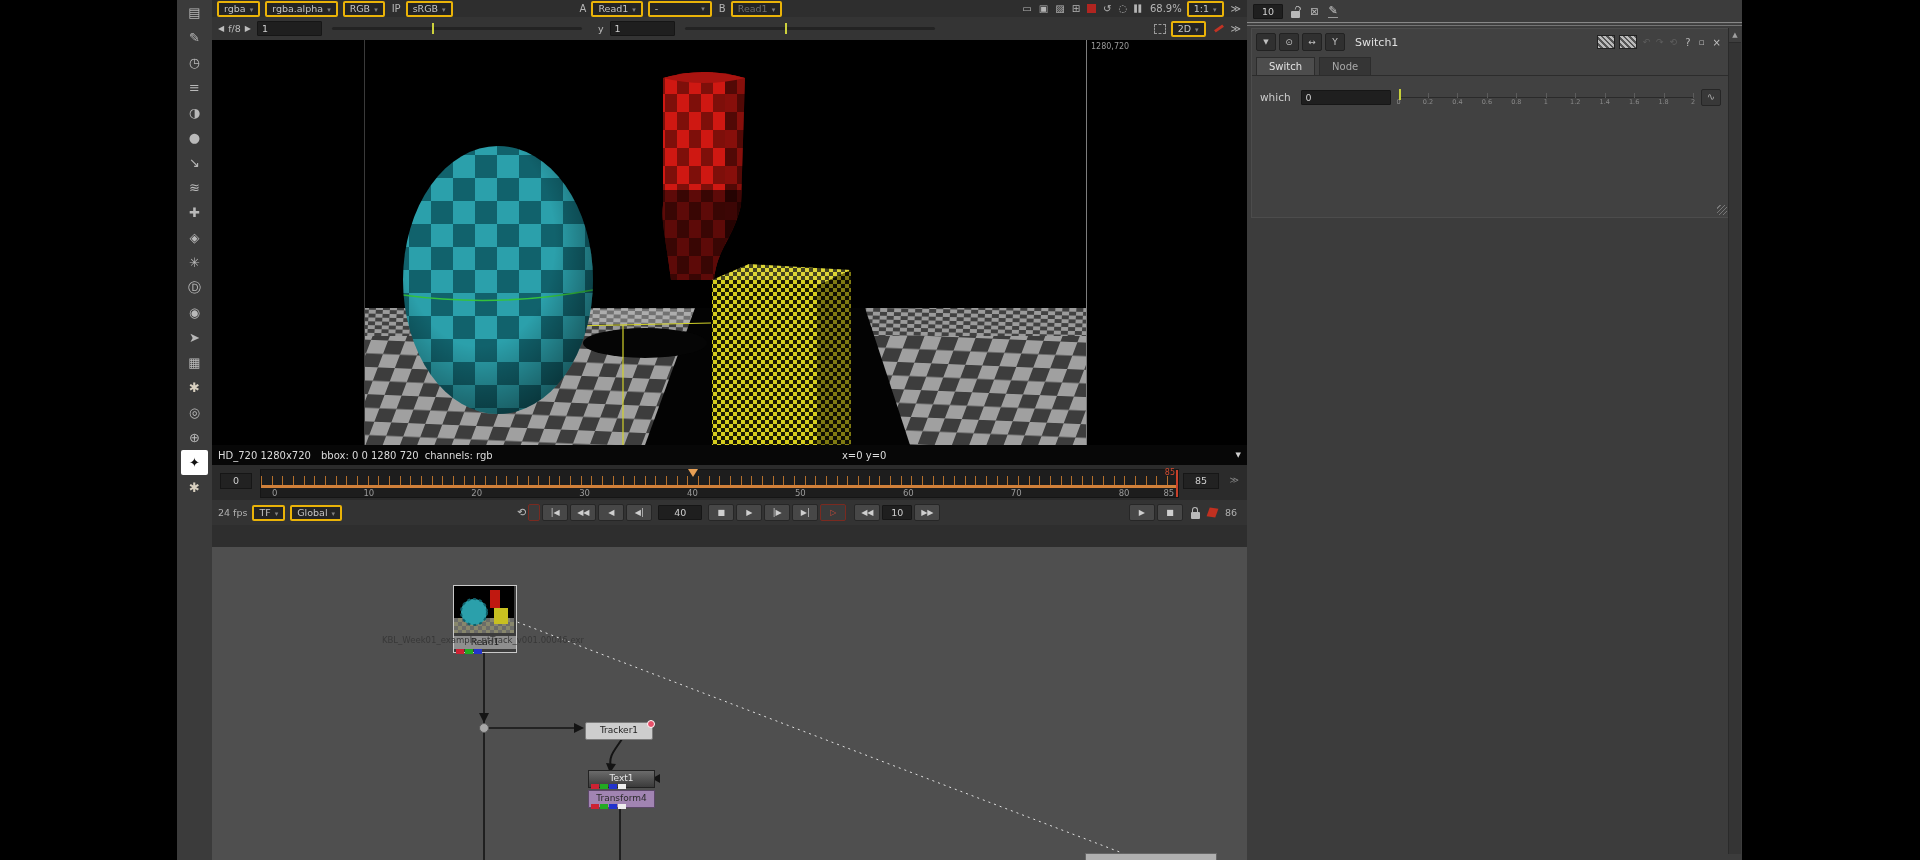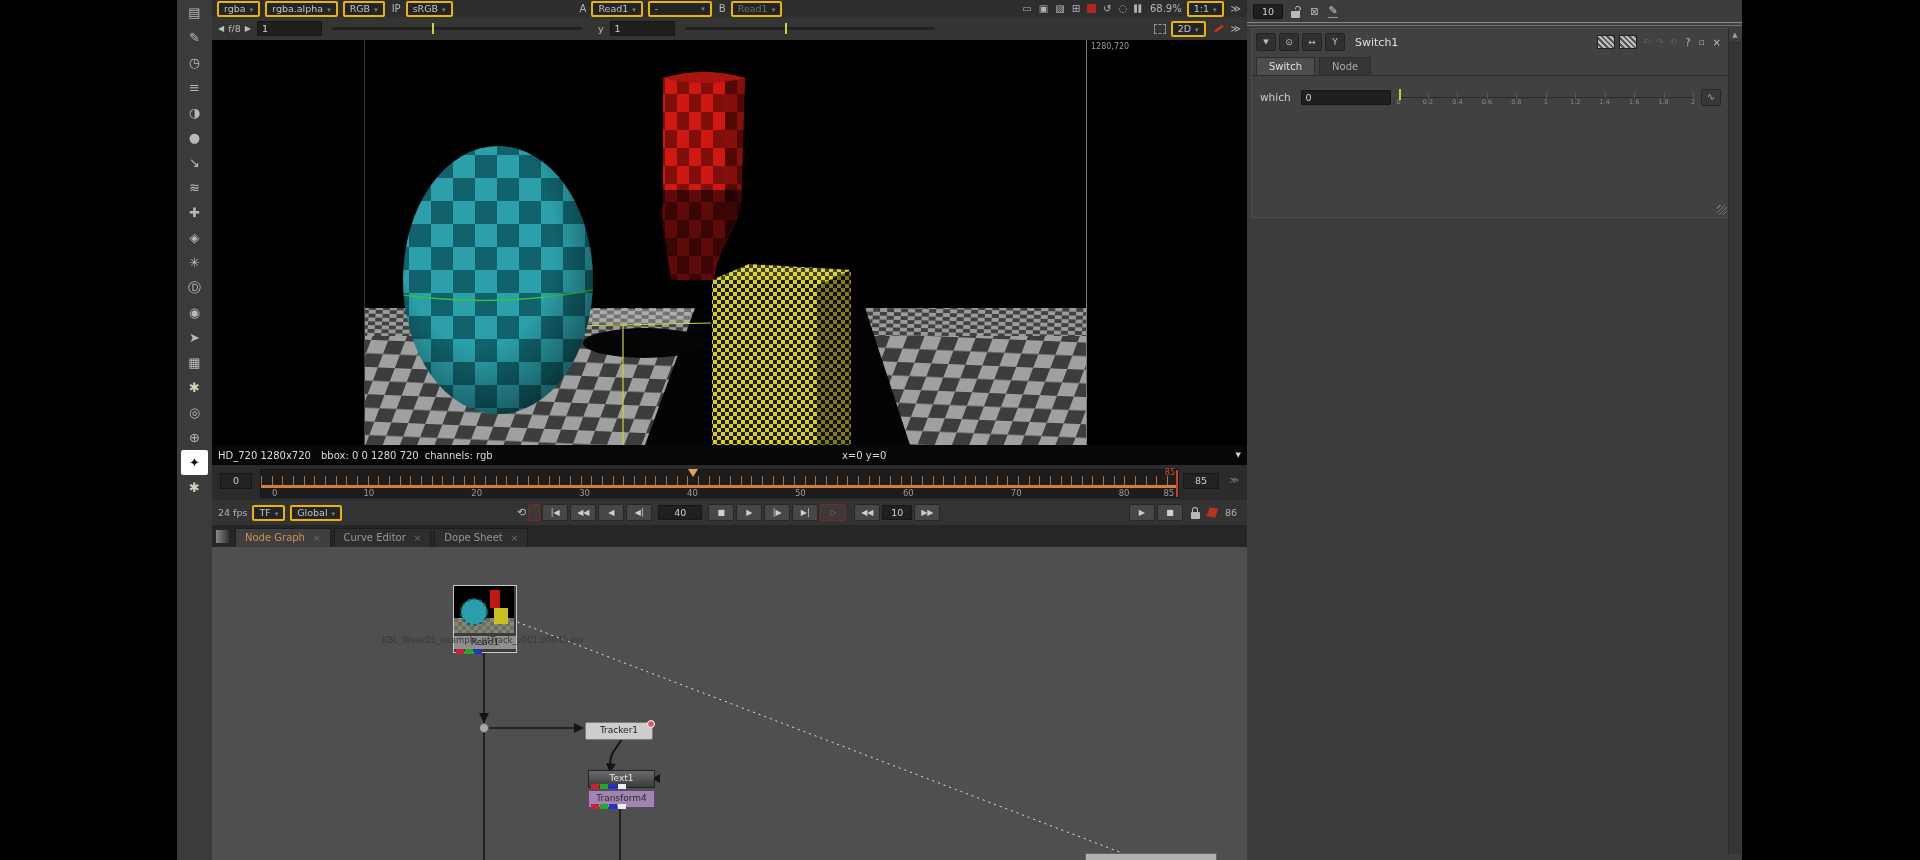--- a/index.html
+++ b/index.html
@@ -319,26 +319,20 @@
       <span class="field" style="width:20px;text-align:center;margin-left:2px">10</span>
       <span class="pbtn">▶▶</span>
       <span style="flex:1"></span>
       <span class="pbtn">▶</span>
       <span class="pbtn">■</span>
       <span class="lock"></span>
       <span class="redpaint"></span>
       <span style="margin:0 10px 0 8px;color:#b0b0b0">86</span>
     </div>
 
-    <div id="tabbar" class="abs">
-      <div class="tabicon"></div>
-      <div class="tab active"><span>Node Graph</span><span class="x">×</span></div>
-      <div class="tab"><span>Curve Editor</span><span class="x">×</span></div>
-      <div class="tab"><span>Dope Sheet</span><span class="x">×</span></div>
-    </div>
 
     <div id="nodegraph" class="abs">
       <svg width="1035" height="313" style="position:absolute;left:0;top:0">
         <line x1="272" y1="104" x2="272" y2="313" stroke="#141414" stroke-width="1.6"></line>
         <polygon points="267,166 277,166 272,176" fill="#141414"></polygon>
         <line x1="277" y1="181" x2="368" y2="181" stroke="#141414" stroke-width="1.6"></line>
         <polygon points="362,176 362,186 372,181" fill="#141414"></polygon>
         <path d="M410,192 C403,203 396,209 399,220" stroke="#141414" stroke-width="2" fill="none"></path>
         <polygon points="394,216 404,217 398,226" fill="#141414"></polygon>
         <polygon points="448,227 448,236 440,231.5" fill="#141414"></polygon>

